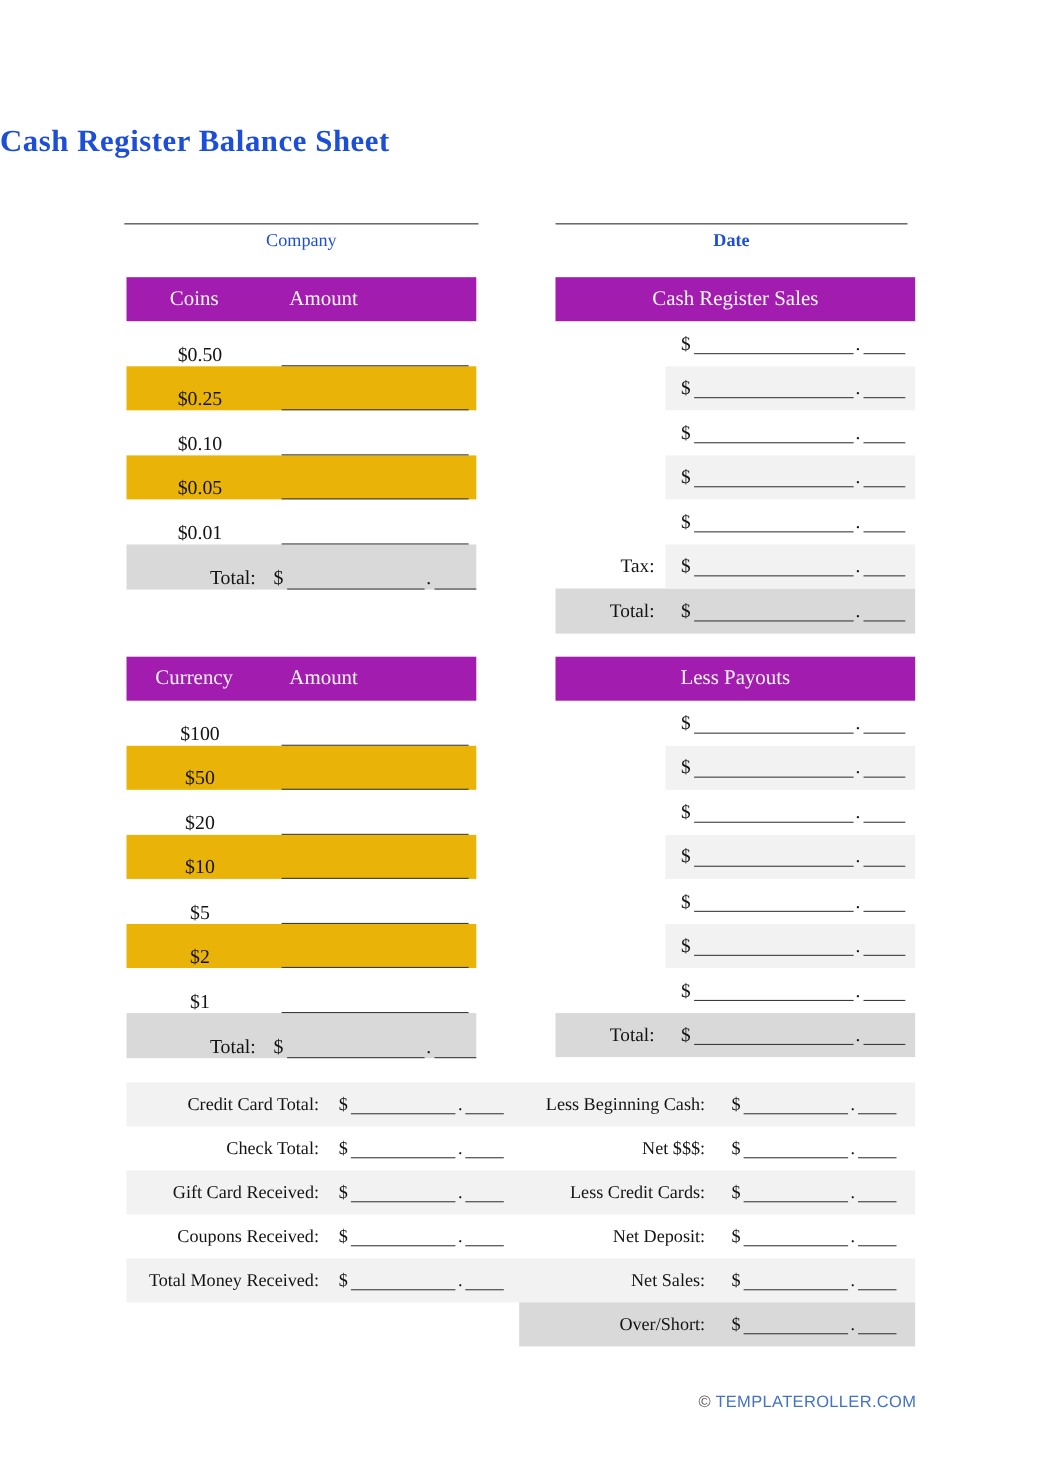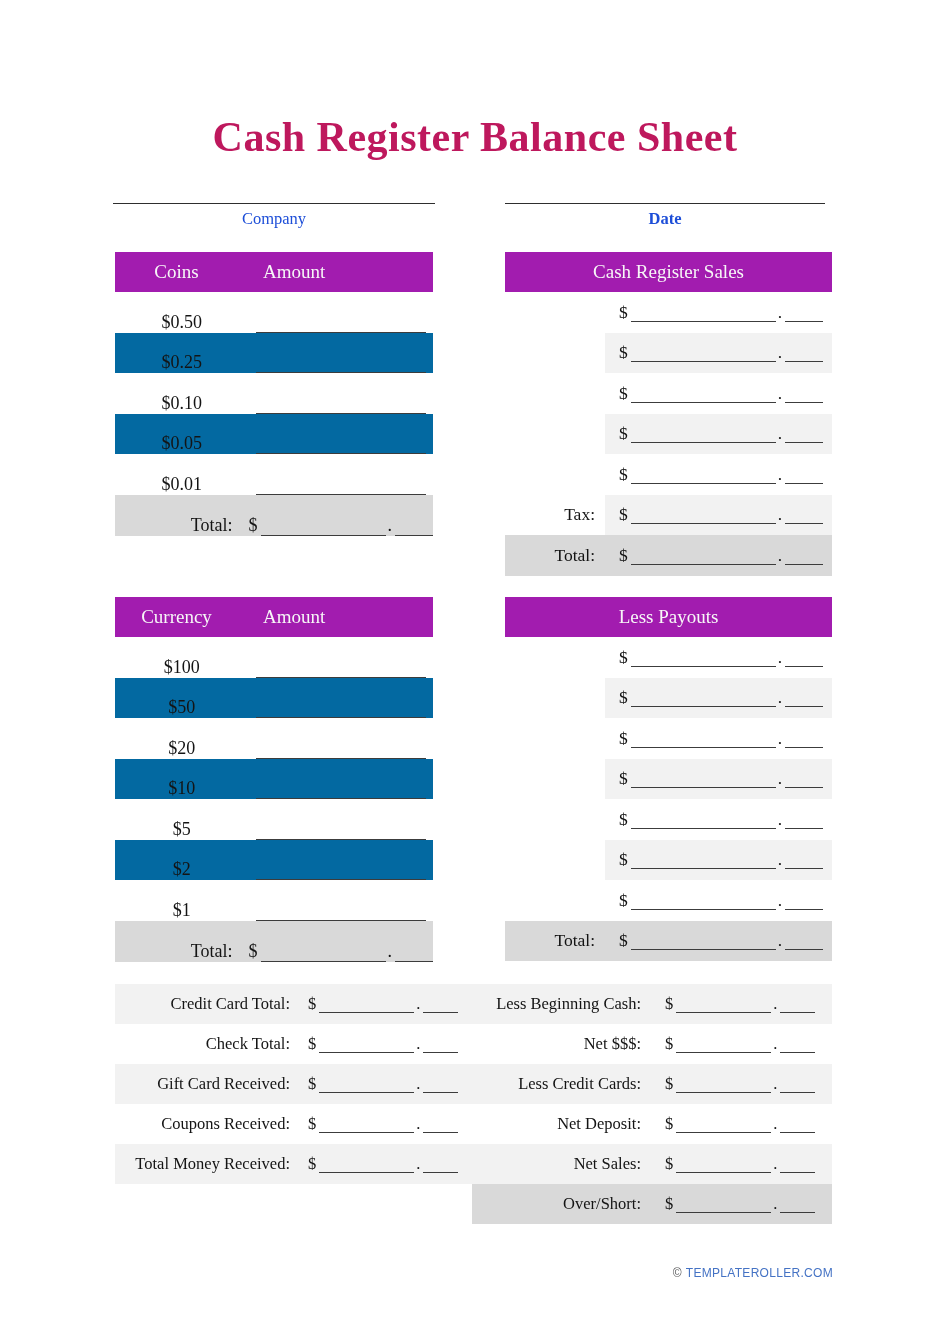--- a/index.html
+++ b/index.html
@@ -1,22 +1,22 @@
 <!DOCTYPE html>
 <html><head>
 <meta charset="utf-8">
 <style>
   html,body{margin:0;padding:0;background:#ffffff;}
   .page{
     position:relative;width:950px;height:1342px;background:#ffffff;
     font-family:"Liberation Serif",serif;color:#141414;overflow:hidden;
   }
   .title{
-    position:absolute;top:113px;left:0;width:100%;text-align:center;
-    font-size:42px;font-weight:bold;color:#be185d;letter-spacing:.5px;
+    position:absolute;top:113px;left:0;width:100%;
+    font-size:28px;font-weight:bold;color:#1d4ed8;letter-spacing:.5px;
   }
   
   .field{position:absolute;top:203px;}
   .field .fline{border-top:1.6px solid #2e2e2e;height:0;}
   .field .flabel{text-align:center;font-size:16.5px;padding-top:5px;color:#1d4ed8;}
   .field-company{left:113px;width:322px;}
   .field-date{left:505px;width:320px;font-weight:bold;}
 
   
   .hdr{height:40px;background:#a21caf;color:#f7f7f7;font-size:19px;display:flex;align-items:center;gap:25px;}
@@ -26,21 +26,21 @@
   .dollar{margin-right:3px;}
   .dot{margin:0 3px 0 2px;}
 
   
   .ltbl{position:absolute;left:115px;width:318px;}
   .ltbl .h1{width:42%;text-align:center;}
   .ltbl .h2{width:58%;text-align:left;}
   .ltbl .row{display:flex;height:40.5px;align-items:flex-end;font-size:18px;}
   .ltbl .lbl{width:42%;text-align:center;}
   .ltbl .amt{width:58%;text-align:center;}
-  .row.alt{background:#0369a1;}
+  .row.alt{background:#eab308;}
   .row.totalrow{background:#d9d9d9;height:41px;}
   .ltbl .totalrow .lbl{text-align:right;padding-right:16px;box-sizing:border-box;}
   .ltbl .totalrow .amt{text-align:left;}
 
   
   .rtbl{position:absolute;left:505px;width:327px;}
   .rtbl .hdr{justify-content:center;}
   .rtbl .row{display:flex;height:40.5px;align-items:stretch;font-size:17.5px;}
   .rtbl .rlbl{width:100px;text-align:right;padding-right:10px;box-sizing:border-box;
               display:flex;align-items:center;justify-content:flex-end;}
@@ -55,21 +55,21 @@
   .sc{box-sizing:border-box;display:flex;align-items:center;}
   .sl-lbl{width:185px;justify-content:flex-end;padding-right:10px;}
   .sl-amt{width:172px;padding-left:8px;}
   .sr-lbl{width:173px;justify-content:flex-end;text-align:right;padding-right:4px;}
   .sr-amt{width:187px;padding-left:20px;}
   .srow.last .spacer{width:357px;}
   .srow.last .dark{width:360px;background:#d9d9d9;display:flex;align-items:stretch;}
 
   .footer{
     position:absolute;top:1266px;left:505px;width:328px;text-align:right;
-    font-family:"Liberation Sans",sans-serif;font-size:12px;letter-spacing:.3px;
+    font-family:"Liberation Sans",sans-serif;font-size:15px;letter-spacing:.3px;
   }
   .footer .copy{color:#58595b;margin-right:4px;}
   .footer .brand{color:#4472c4;text-decoration:none;}
 </style>
 </head>
 <body>
 
 <div class="page">
 
   <div class="title">Cash Register Balance Sheet</div>

